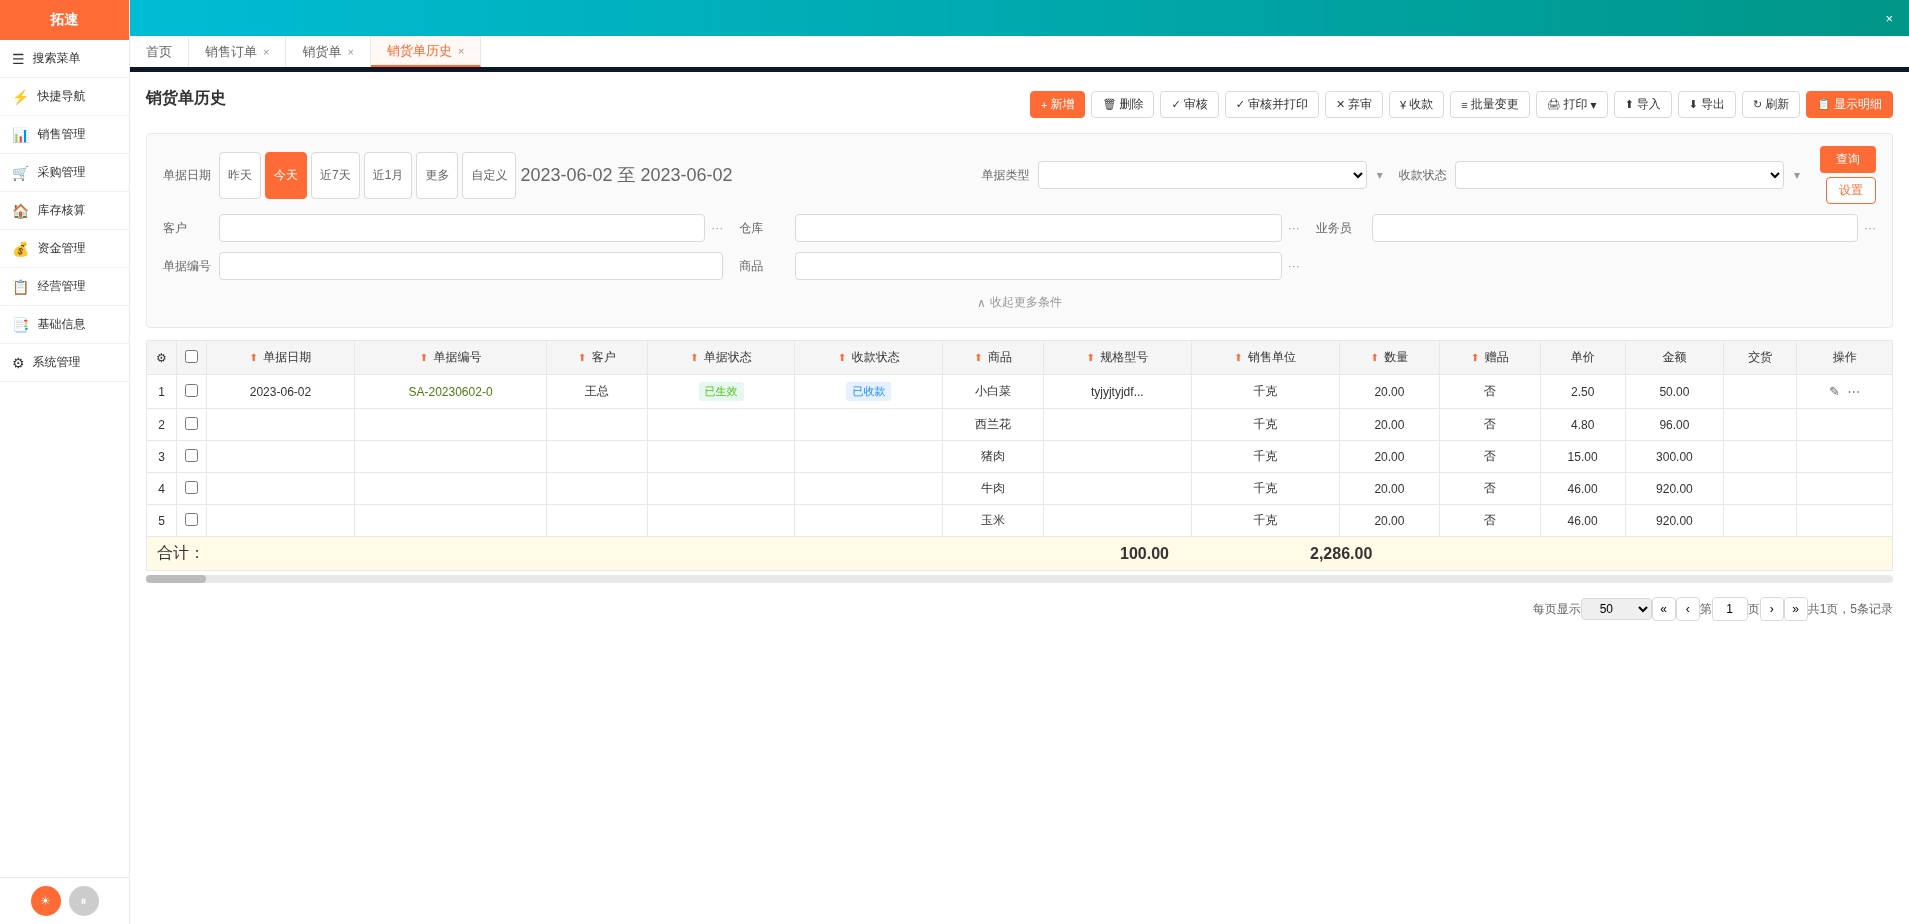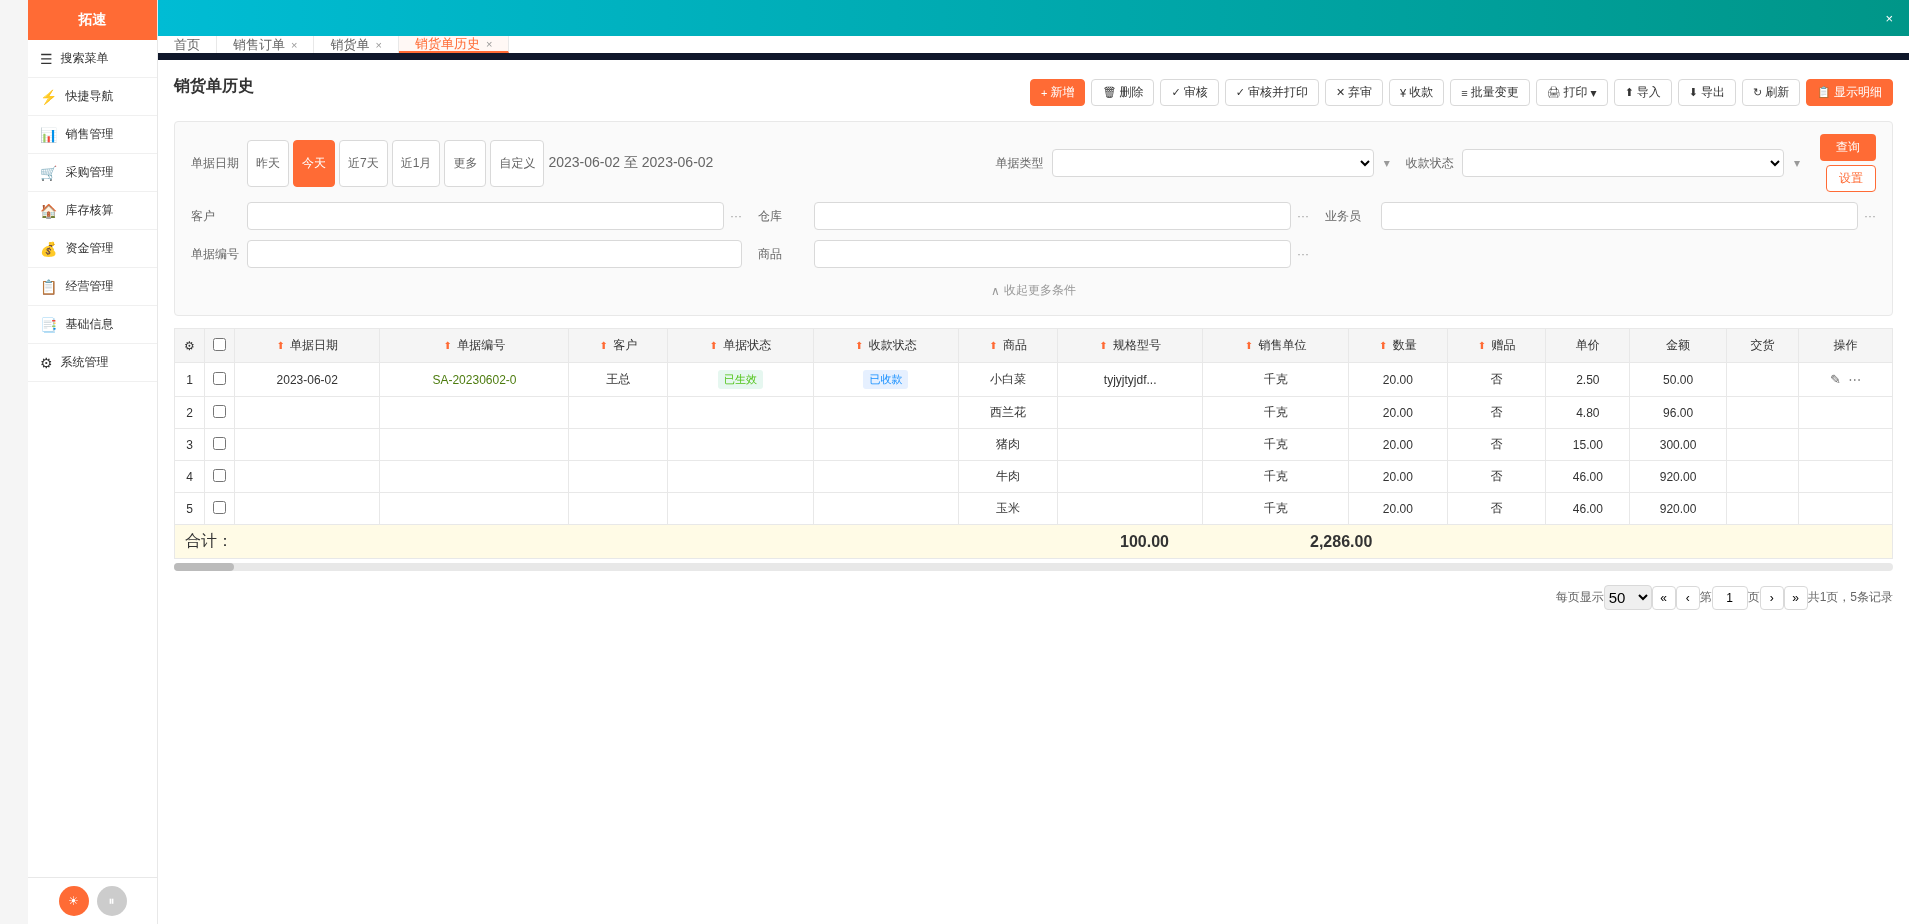--- a/index.html
+++ b/index.html
@@ -6,21 +6,20 @@
     body { font-family: 'Microsoft YaHei', Arial, sans-serif; font-size: 12px; background: #f5f5f5; display: flex; height: 924px; overflow: hidden; }
 
     
     .sidebar {
       width: 130px;
       background: #fff;
       border-right: 1px solid #e8e8e8;
       display: flex;
       flex-direction: column;
       flex-shrink: 0;
-      margin-left: 28px;
     }
     .sidebar-logo {
       height: 40px;
       background: #ff6b35;
       display: flex;
       align-items: center;
       justify-content: center;
       color: white;
       font-size: 14px;
       font-weight: bold;
@@ -55,24 +54,24 @@
     .main {
       flex: 1;
       display: flex;
       flex-direction: column;
       overflow: hidden;
     }
 
     
     .tab-bar {
       background: #fff;
-      border-bottom: 7px solid #0f172a;
-      display: flex;
-      align-items: center;
-      height: 24px;
+      border-bottom: 5px solid #0f172a;
+      display: flex;
+      align-items: center;
+      height: 36px;
       flex-shrink: 0;
     }
     .tab-item {
       padding: 0 16px;
       height: 100%;
       display: flex;
       align-items: center;
       cursor: pointer;
       color: #666;
       font-size: 13px;
@@ -196,21 +195,21 @@
       color: #666;
       background: white;
     }
     .date-btn.active {
       background: #ff6b35;
       color: white;
       border-color: #ff6b35;
     }
     .date-range {
       color: #666;
-      font-size: 14px;
+      font-size: 18px;
     }
     .collapse-btn {
       display: flex;
       align-items: center;
       justify-content: center;
       gap: 4px;
       color: #999;
       cursor: pointer;
       font-size: 12px;
       padding: 4px;
@@ -298,22 +297,22 @@
       align-items: center;
       justify-content: flex-end;
       padding: 10px 0;
       gap: 0;
       font-size: 12px;
       color: #666;
     }
     .page-size-select {
       border: 1px solid #d9d9d9;
       border-radius: 4px;
-      padding: 2px 0;
-      font-size: 15px;
+      padding: 2px 14px;
+      font-size: 12px;
     }
     .page-btn {
       width: 24px; height: 24px;
       border: 1px solid #d9d9d9;
       border-radius: 4px;
       background: white;
       cursor: pointer;
       display: flex; align-items: center; justify-content: center;
       font-size: 12px;
     }

